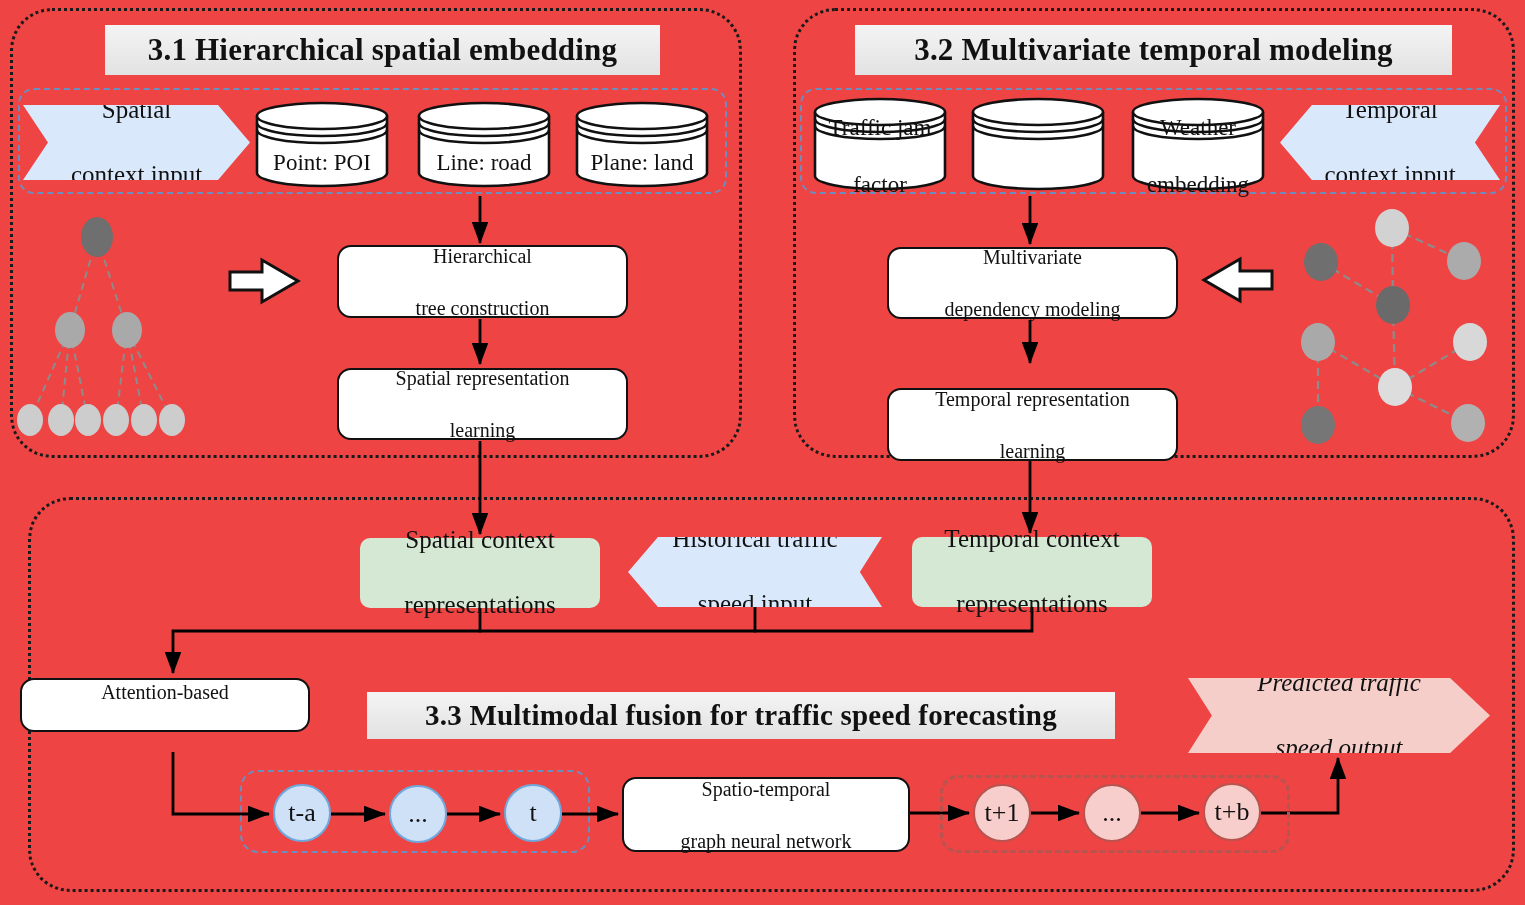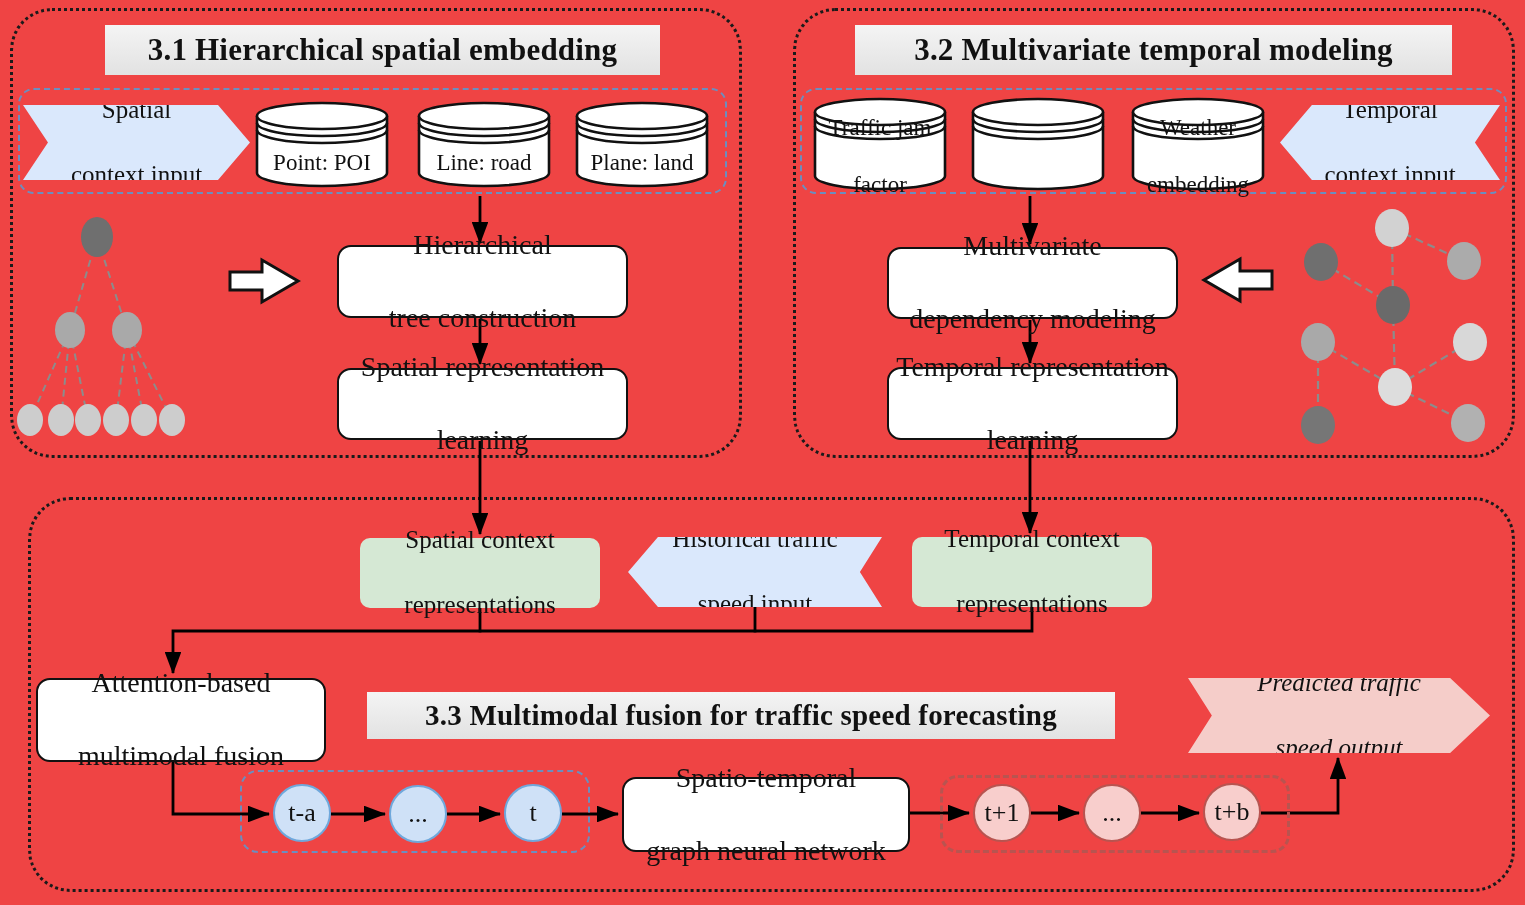--- a/index.html
+++ b/index.html
@@ -12,21 +12,21 @@
   .blue-container{border:2.8px dashed #6c8ebf;border-radius:16px;}
   .ribbon{display:flex;flex-direction:column;align-items:center;justify-content:center;
           font-size:25px;line-height:1.3;text-align:center;}
   .ribbon-blue{background:#dae8fc;}
   .ribbon-pink{background:#f5cdc9;}
   .clip-right-a{clip-path:polygon(0% 0%,85.9% 0%,100% 50%,85.9% 100%,0% 100%,11% 50%);}
   .clip-left-a{clip-path:polygon(100% 0%,14.5% 0%,0% 50%,14.5% 100%,100% 100%,88.6% 50%);}
   .clip-left-b{clip-path:polygon(100% 0%,11.8% 0%,0% 50%,11.8% 100%,100% 100%,91.3% 50%);}
   .clip-right-b{clip-path:polygon(0% 0%,86.8% 0%,100% 50%,86.8% 100%,0% 100%,7.9% 50%);font-style:italic;}
   .pbox{background:#fff;border:2.8px solid #111;border-radius:14px;display:flex;flex-direction:column;
-        align-items:center;justify-content:center;font-size:28px;line-height:1.3;text-align:center;}
+        align-items:center;justify-content:center;font-size:20px;line-height:1.3;text-align:center;}
   .green-box{background:#d5e8d4;border-radius:10px;display:flex;flex-direction:column;align-items:center;
              justify-content:center;font-size:25px;line-height:1.3;text-align:center;}
   .cyl-label{display:flex;flex-direction:column;align-items:center;justify-content:center;
              font-size:23px;line-height:1.25;text-align:center;}
   .dash-group-blue{border:2.8px dashed #6c8ebf;border-radius:18px;}
   .dash-group-red{border:3px dashed #b85450;border-radius:18px;}
   .seq-circle{width:58px;height:58px;border-radius:50%;display:flex;align-items:center;justify-content:center;
               font-size:26px;}
   .seq-blue{background:#cfe1f7;border:2.6px solid #6fa8dc;}
   .seq-red{background:#f8cecc;border:2.6px solid #b85450;}
@@ -213,29 +213,28 @@
   <div class="abs pbox" style="left:337px;top:368px;width:291px;height:72px;">
       <span>Spatial representation</span>
       <br>
       <span>learning</span>
     </div>
   <div class="abs pbox" style="left:887px;top:247px;width:291px;height:72px;">
       <span>Multivariate</span>
       <br>
       <span>dependency modeling</span>
     </div>
-  <div class="abs pbox" style="left:887px;top:367px;width:291px;height:73px;">
+  <div class="abs pbox" style="left:887px;top:388px;width:291px;height:73px;">
       <span>Temporal representation</span>
       <br>
       <span>learning</span>
     </div>
-  <div class="abs pbox" style="left:36px;top:678px;width:290px;height:84px;">
+  <div class="abs pbox" style="left:20px;top:678px;width:290px;height:54px;">
       <span>Attention-based</span>
       <br>
-      <span>multimodal fusion</span>
     </div>
   <div class="abs pbox" style="left:622px;top:777px;width:288px;height:75px;">
       <span>Spatio-temporal</span>
       <br>
       <span>graph neural network</span>
     </div>
 
   <div class="abs green-box" style="left:360px;top:538px;width:240px;height:70px;">
       <span>Spatial context</span>
       <br>

